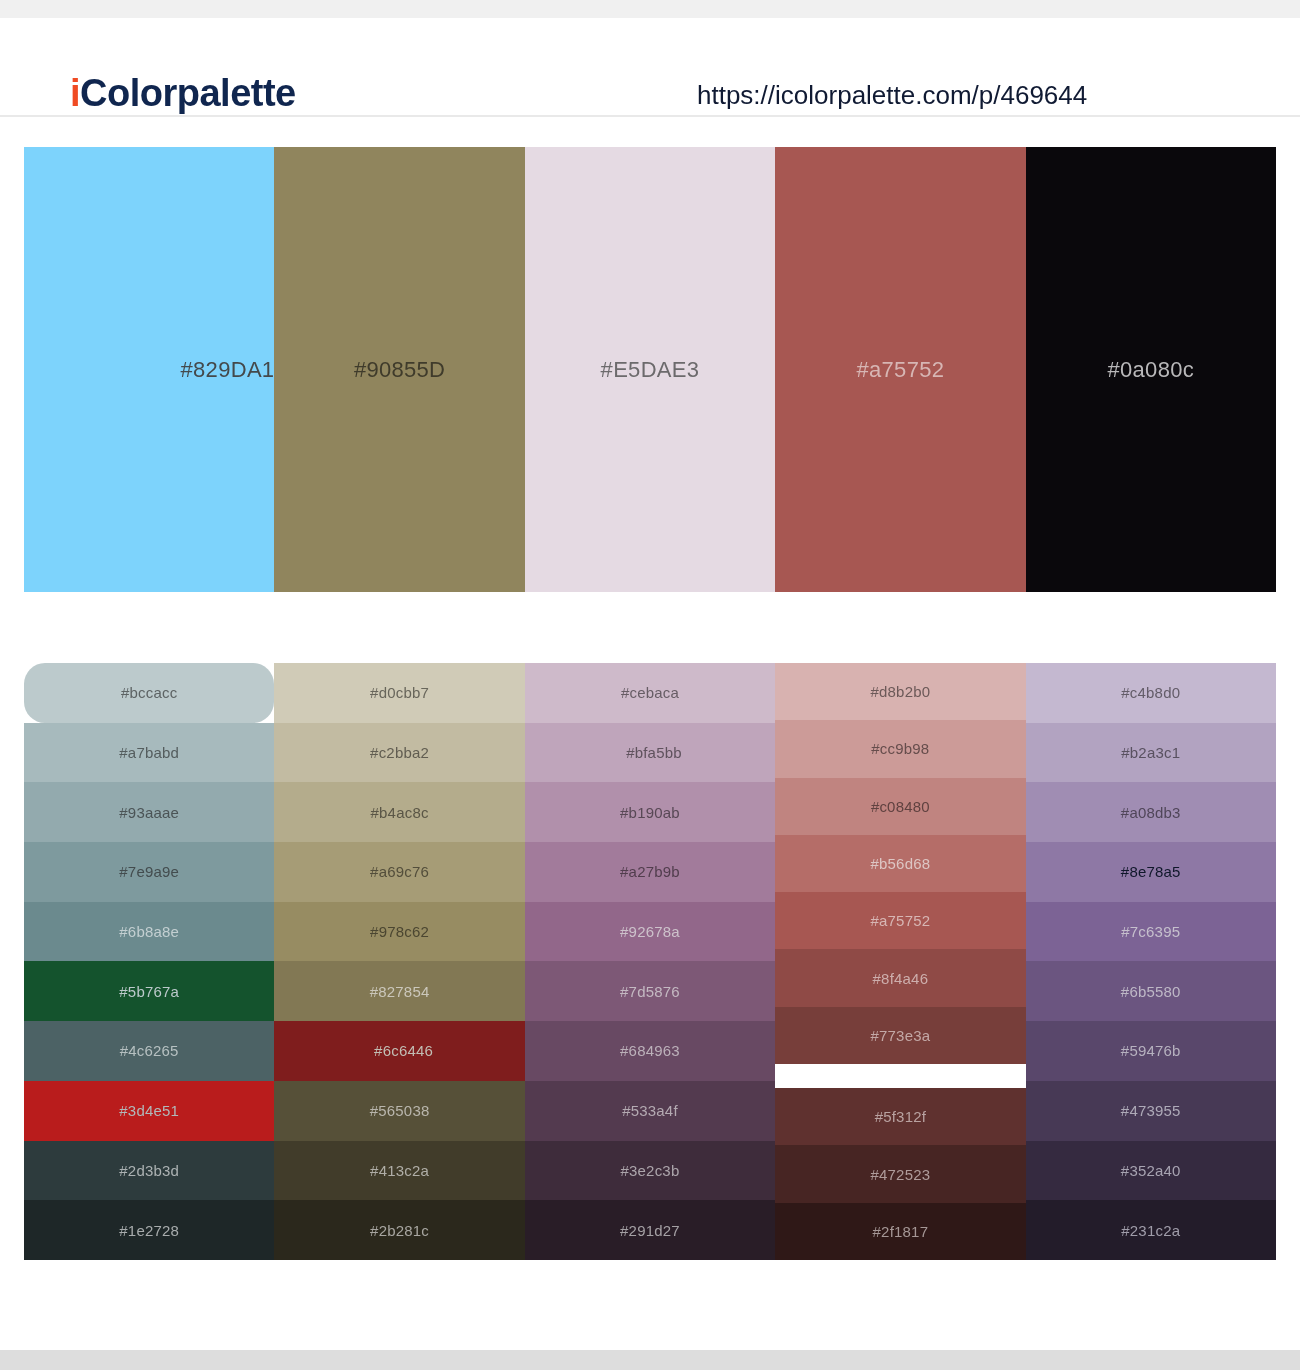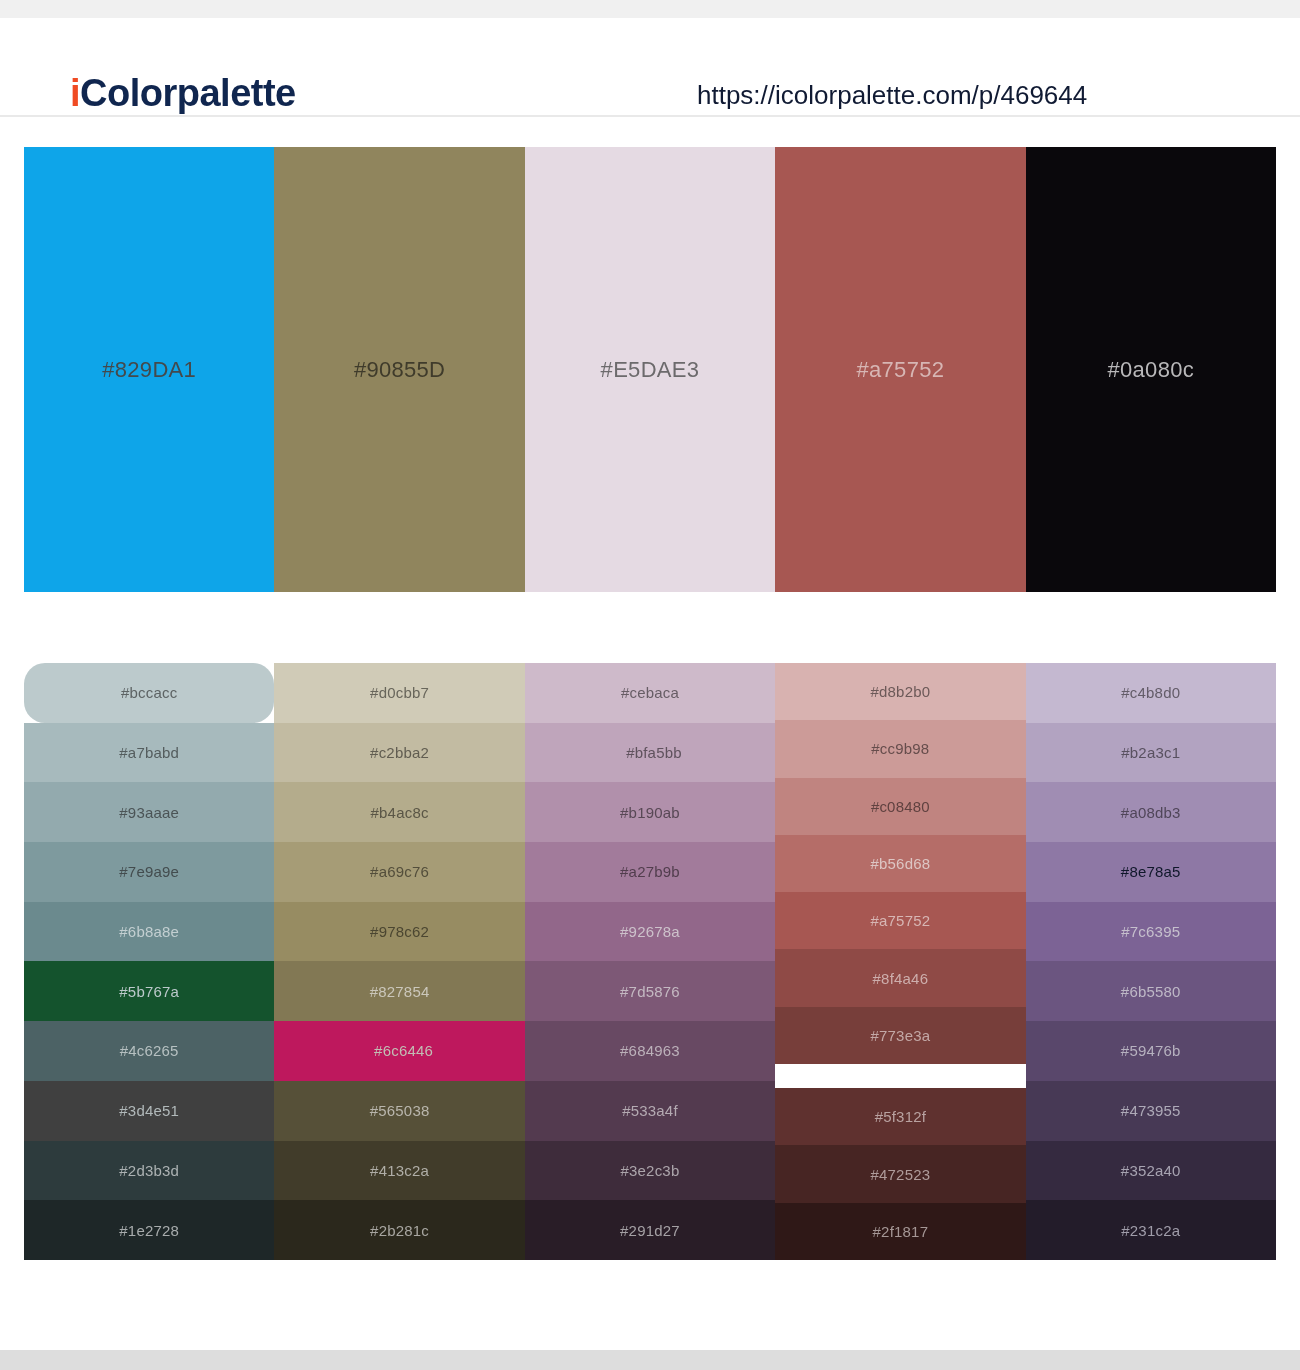--- a/index.html
+++ b/index.html
@@ -131,21 +131,21 @@
   <div class="top-strip"></div>
 
   <div class="site-header">
     <div class="logo">
       <span class="logo-i">i</span><span class="logo-rest">Colorpalette</span>
     </div>
     <div class="palette-url">https://icolorpalette.com/p/469644</div>
   </div>
 
   <div class="main-swatches" id="main-swatches">
-      <div class="main-swatch" style="background: #0ea5e9;">
+      <div class="main-swatch" style="background: #7dd3fc; justify-content: flex-end;">
         <span class="hexlabel" style="color: rgb(68, 73, 75);">#829DA1</span>
       </div>
       <div class="main-swatch" style="background: rgb(144, 133, 93);">
         <span class="hexlabel" style="color: rgb(63, 59, 43);">#90855D</span>
       </div>
       <div class="main-swatch" style="background: rgb(229, 218, 227);">
         <span class="hexlabel" style="color: rgb(108, 106, 108);">#E5DAE3</span>
       </div>
       <div class="main-swatch" style="background: rgb(167, 87, 82);">
         <span class="hexlabel" style="color: rgb(215, 182, 180);">#a75752</span>
@@ -171,21 +171,21 @@
         </div>
         <div class="shade-cell" style="background: rgb(107, 138, 142);">
           <span class="hexlabel" style="color: rgb(195, 207, 209);">#6b8a8e</span>
         </div>
         <div class="shade-cell" style="background: #14532d;">
           <span class="hexlabel" style="color: rgb(188, 201, 203);">#5b767a</span>
         </div>
         <div class="shade-cell" style="background: rgb(76, 98, 101);">
           <span class="hexlabel" style="color: rgb(182, 192, 193);">#4c6265</span>
         </div>
-        <div class="shade-cell" style="background: #404040;">
+        <div class="shade-cell" style="background: #b91c1c;">
           <span class="hexlabel" style="color: rgb(177, 185, 186);">#3d4e51</span>
         </div>
         <div class="shade-cell" style="background: rgb(45, 59, 61);">
           <span class="hexlabel" style="color: rgb(172, 178, 179);">#2d3b3d</span>
         </div>
         <div class="shade-cell" style="background: rgb(30, 39, 40);">
           <span class="hexlabel" style="color: rgb(168, 172, 173);">#1e2728</span>
         </div>
       </div>
       <div class="shade-col">
@@ -200,21 +200,21 @@
         </div>
         <div class="shade-cell" style="background: rgb(166, 156, 118);">
           <span class="hexlabel" style="color: rgb(83, 78, 59);">#a69c76</span>
         </div>
         <div class="shade-cell" style="background: rgb(151, 140, 98);">
           <span class="hexlabel" style="color: rgb(75, 70, 49);">#978c62</span>
         </div>
         <div class="shade-cell" style="background: rgb(130, 120, 84);">
           <span class="hexlabel" style="color: rgb(203, 199, 187);">#827854</span>
         </div>
-        <div class="shade-cell" style="background: #be185d; padding-left: 8px;">
+        <div class="shade-cell" style="background: #7f1d1d; padding-left: 8px;">
           <span class="hexlabel" style="color: rgb(194, 190, 180);">#6c6446</span>
         </div>
         <div class="shade-cell" style="background: rgb(86, 80, 56);">
           <span class="hexlabel" style="color: rgb(185, 182, 173);">#565038</span>
         </div>
         <div class="shade-cell" style="background: rgb(65, 60, 42);">
           <span class="hexlabel" style="color: rgb(176, 174, 167);">#413c2a</span>
         </div>
         <div class="shade-cell" style="background: rgb(43, 40, 28);">
           <span class="hexlabel" style="color: rgb(168, 166, 161);">#2b281c</span>

